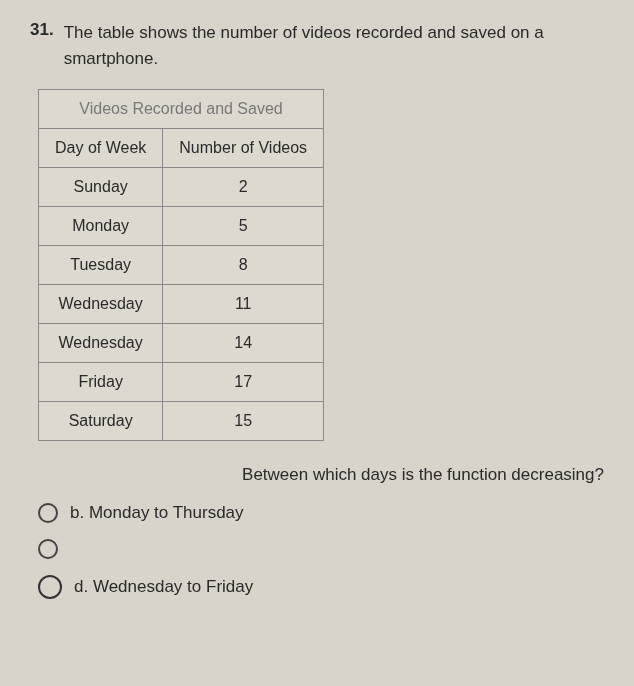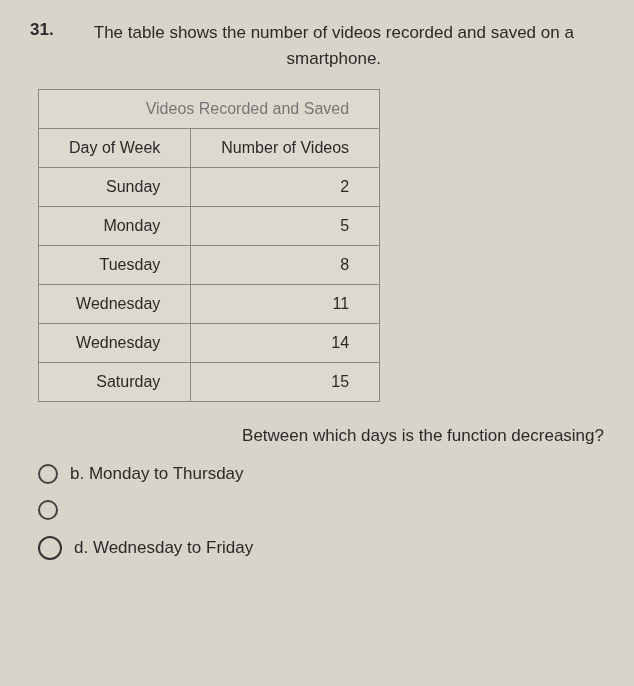--- a/index.html
+++ b/index.html
@@ -24,32 +24,31 @@
     .question-number {
       font-weight: bold;
       font-size: 17px;
       margin-right: 10px;
       flex-shrink: 0;
       text-align: center;
     }
     .question-text {
       font-size: 17px;
       line-height: 1.5;
-      text-align: center;
     }
     .data-table {
       border-collapse: collapse;
       margin-left: 8px;
       margin-bottom: 24px;
       background: #ddd9ce;
     }
     .data-table th, .data-table td {
       border: 1px solid #888;
-      padding: 10px 30px;
-      text-align: right;
+      padding: 10px 16px;
+      text-align: center;
       font-size: 16px;
     }
     .table-title {
       color: #777;
       font-size: 17px;
       font-weight: normal;
       padding: 10px 16px;
     }
     .col-header {
       font-weight: normal;
@@ -116,20 +115,24 @@
   </tr>
   <tr>
     <td>Wednesday</td>
     <td>11</td>
   </tr>
   <tr>
     <td>Wednesday</td>
     <td>14</td>
   </tr>
   <tr>
+    <td>Friday</td>
+    <td>17</td>
+  </tr>
+  <tr>
     <td>Saturday</td>
     <td>15</td>
   </tr>
 </tbody>
   </table>
 
 <div class="sub-question">Between which days is the function decreasing?</div>
 
 <div class="options">
   <div class="option">

